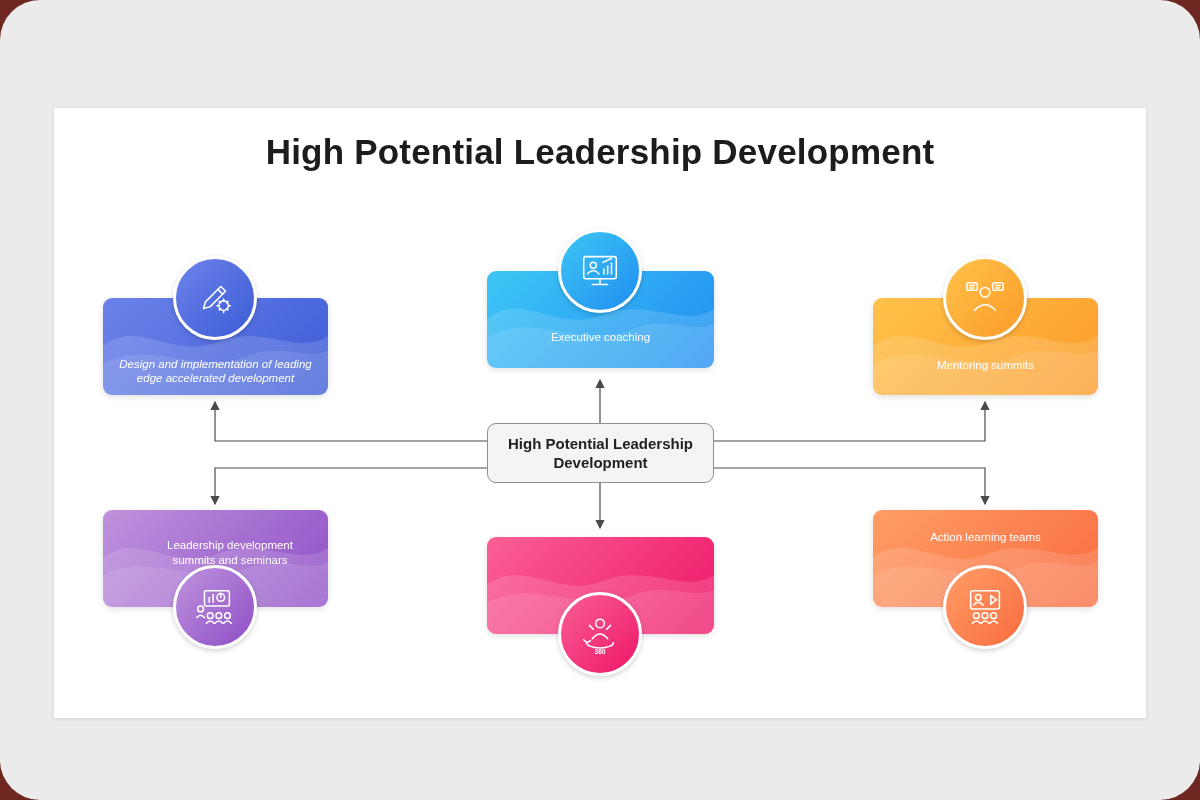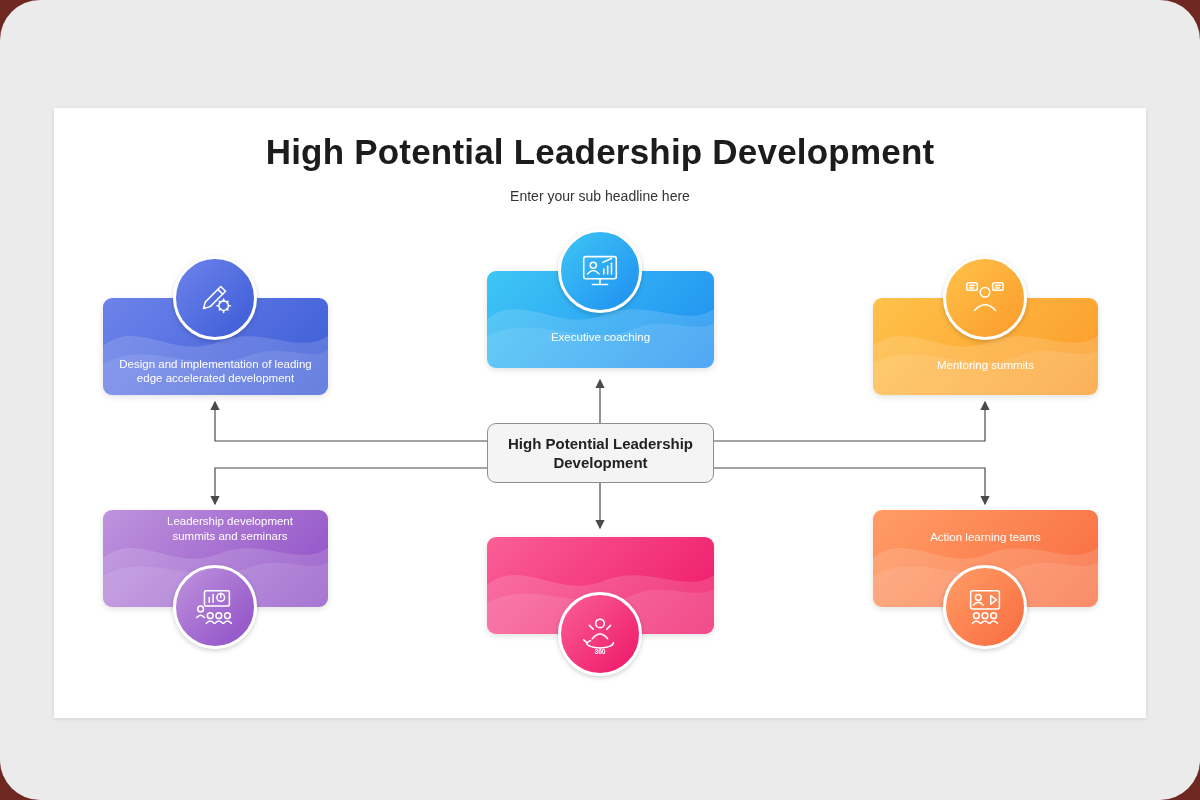--- a/index.html
+++ b/index.html
@@ -14,31 +14,31 @@
     font-size: 14px; color: #333; }
 
   .connectors { position: absolute; left: 0; top: 0; }
 
   .card { position: absolute; width: 225px; height: 97px; border-radius: 9px; overflow: hidden;
     box-shadow: 0 2px 6px rgba(0,0,0,0.12); }
   .card .wave { position: absolute; inset: 0; width: 100%; height: 100%; }
   .card-label { position: absolute; left: 0; width: 100%; padding: 0 14px; text-align: center;
     color: #ffffff; font-size: 11.5px; line-height: 1.28; }
 
-  .card-tl { left: 49px;  top: 190px; }
+  .card-tl { left: 49px;  top: 190px; font-style: italic; }
   .card-tm { left: 433px; top: 163px; width: 227px; padding-left: 46px; }
   .card-tr { left: 819px; top: 190px; }
   .card-bl { left: 49px;  top: 402px; }
   .card-bm { left: 433px; top: 429px; width: 227px; }
   .card-br { left: 819px; top: 402px; }
 
   .label-tl { bottom: 9px; }
   .label-tm { bottom: 23px; }
   .label-tr { bottom: 22px; }
-  .label-bl { top: 4px; padding-left: 43px; }
+  .label-bl { top: 28px; padding-left: 43px; }
   .label-bm { top: 14px; }
   .label-br { top: 20px; }
 
   .badge { position: absolute; width: 84px; height: 84px; border-radius: 50%;
     border: 3px solid #ffffff; display: flex; align-items: center; justify-content: center;
     box-shadow: 0 2px 5px rgba(0,0,0,0.18); }
   .badge-tl { left: 119px; top: 148px; }
   .badge-tm { left: 504px; top: 121px; }
   .badge-tr { left: 889px; top: 148px; }
   .badge-bl { left: 119px; top: 457px; }
@@ -55,21 +55,20 @@
     font-size: 15px; font-weight: bold; color: #222; line-height: 1.3; padding: 0 18px; }
 </style>
 </head>
 <body>
 
 <div class="frame">
   <div class="canvas">
     <div class="slide">
 
       <div class="page-title">High Potential Leadership Development</div>
-      <div class="page-subtitle">Enter your sub headline here</div>
 
       <svg class="connectors" width="1092" height="610">
         <defs>
           <marker id="arrow" markerWidth="9" markerHeight="8" refX="7" refY="4" orient="auto">
             <path d="M0,0 L8,4 L0,8 z" fill="#4a4a4a"></path>
           </marker>
         </defs>
         <g stroke="#4a4a4a" stroke-width="1.2" fill="none">
           <line x1="546" y1="315" x2="546" y2="272" marker-end="url(#arrow)"></line>
           <line x1="546" y1="375" x2="546" y2="420" marker-end="url(#arrow)"></line>

